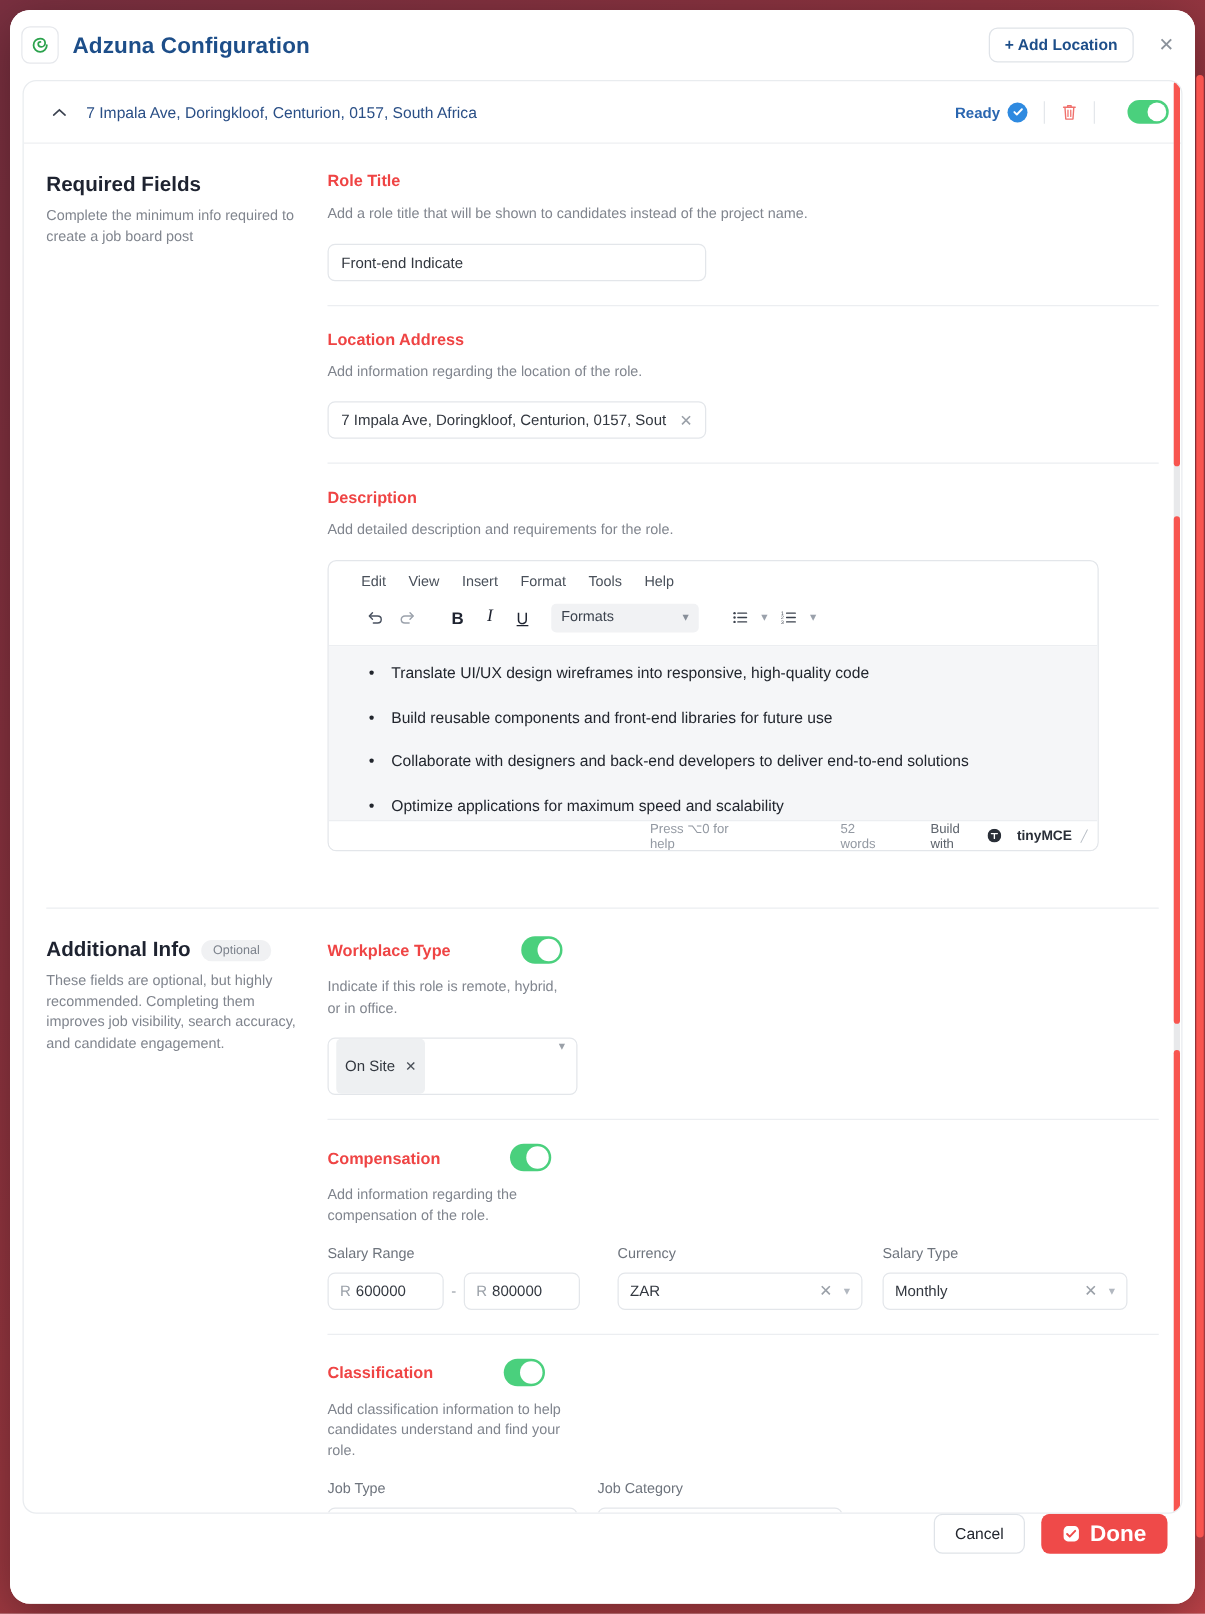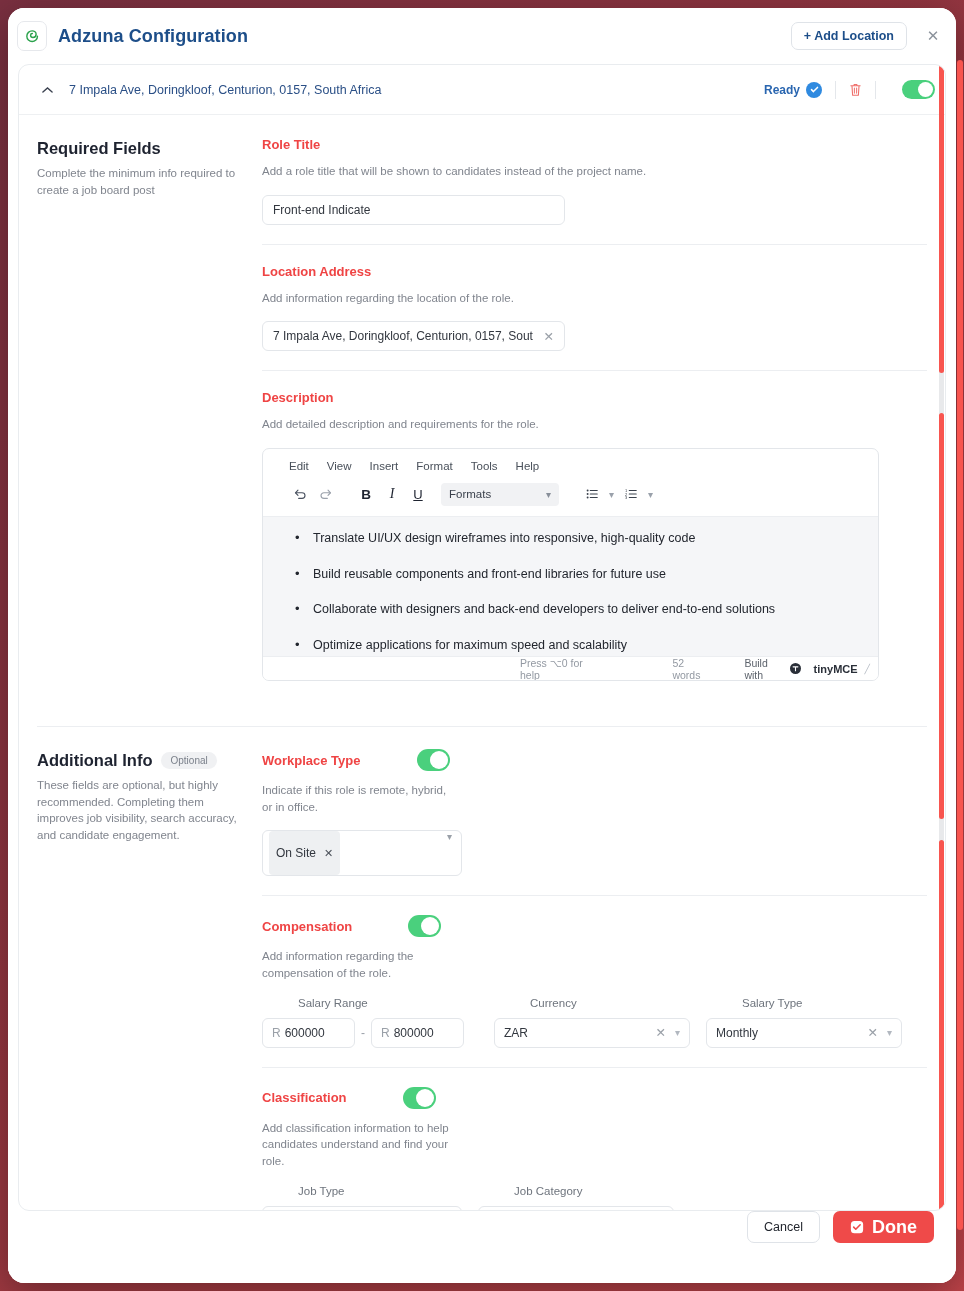--- a/index.html
+++ b/index.html
@@ -273,21 +273,21 @@
     display: flex; align-items: center; gap: 13px; font-size: 11px;
   }
   .rz { margin-left: 7px; color: #b6bcc4; font-size: 9px; }
 
   
   .big-div { height: 1px; background: #eceef1; margin: 26px 18px 0 18px; }
 
   
   .grid3 { display: flex; margin-top: 15px; }
   .col { margin-right: 14px; }
-  .col-lbl { font-size: 11.5px; color: #6e747d; margin-bottom: 9px; margin-left: 36px; }
+  .col-lbl { font-size: 11.5px; color: #6e747d; margin-bottom: 9px; }
   .sal-row { display: flex; align-items: center; }
   .sal {
     width: 93px; height: 30px; border: 1px solid #e3e6ea;
     border-radius: 6px; display: flex; align-items: center;
     padding: 0 9px; font-size: 12px; color: #32373f; cursor: text;
   }
   .sal .cur { color: #9aa0a8; margin-right: 4px; }
   .dash { width: 16px; text-align: center; color: #9aa0a8; font-size: 12px; }
   .sel {
     height: 30px; border: 1px solid #e3e6ea; border-radius: 6px;

